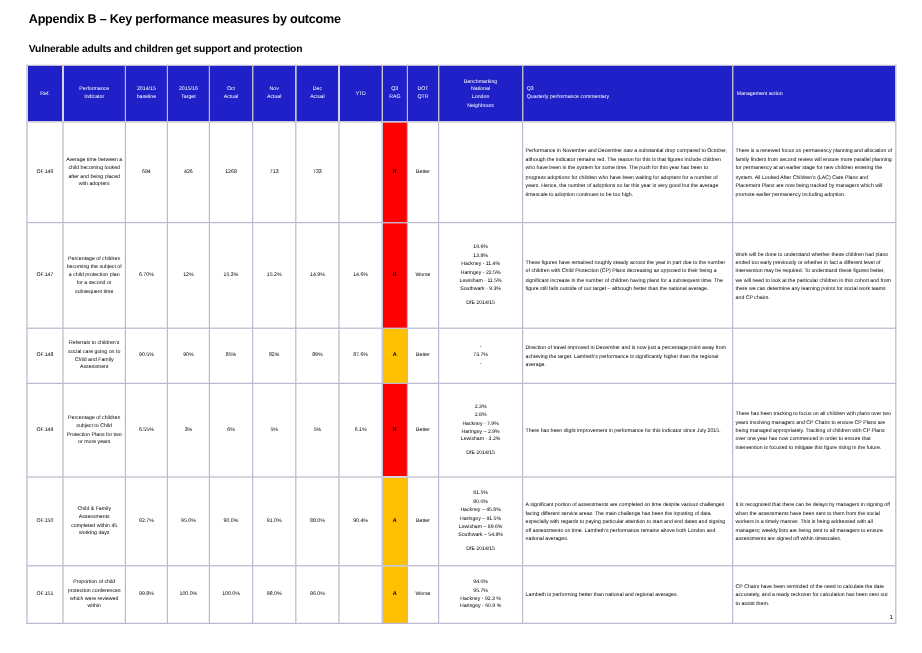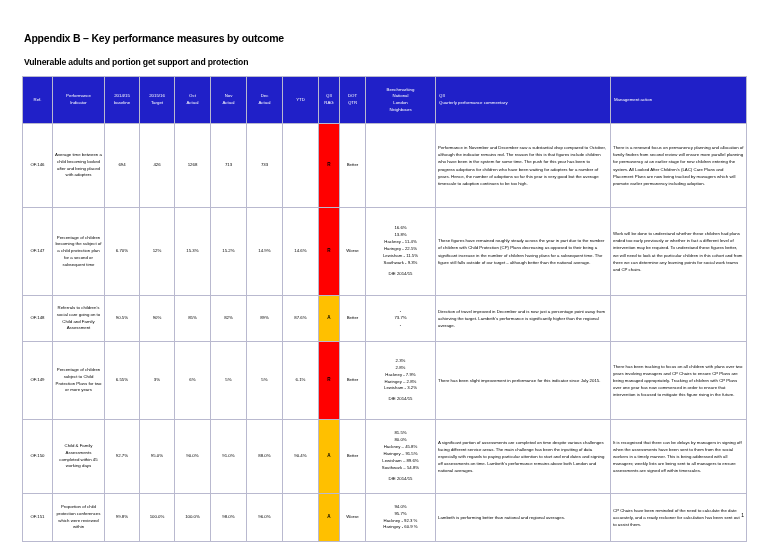--- a/index.html
+++ b/index.html
@@ -12,21 +12,21 @@
     background: #ffffff;
     font-family: "Liberation Sans", sans-serif;
     color: #000000;
     overflow: hidden;
   }
   .page {
     position: relative;
     width: 768px;
     height: 544px;
     box-sizing: border-box;
-    padding: 32px 22px 0 22px;
+    padding: 10px 22px 0 22px;
   }
   .doc-title {
     font-size: 10.5px;
     font-weight: bold;
     letter-spacing: -0.2px;
     margin: 0 0 13px 2px;
     color: #000;
   }
   .doc-subtitle {
     font-size: 8.6px;
@@ -98,21 +98,21 @@
     font-size: 5px;
     color: #000;
   }
 </style>
 </head>
 <body>
 
 <div class="page">
 
   <h1 class="doc-title">Appendix B – Key performance measures by outcome</h1>
-  <h2 class="doc-subtitle">Vulnerable adults and portion get support and protection</h2>
+  <h2 class="doc-subtitle">Vulnerable adults and children get support and protection</h2>
 
   <table class="kpi">
     <colgroup>
       <col style="width:30px">
       <col style="width:52px">
       <col style="width:35px">
       <col style="width:35px">
       <col style="width:36px">
       <col style="width:36px">
       <col style="width:36px">

